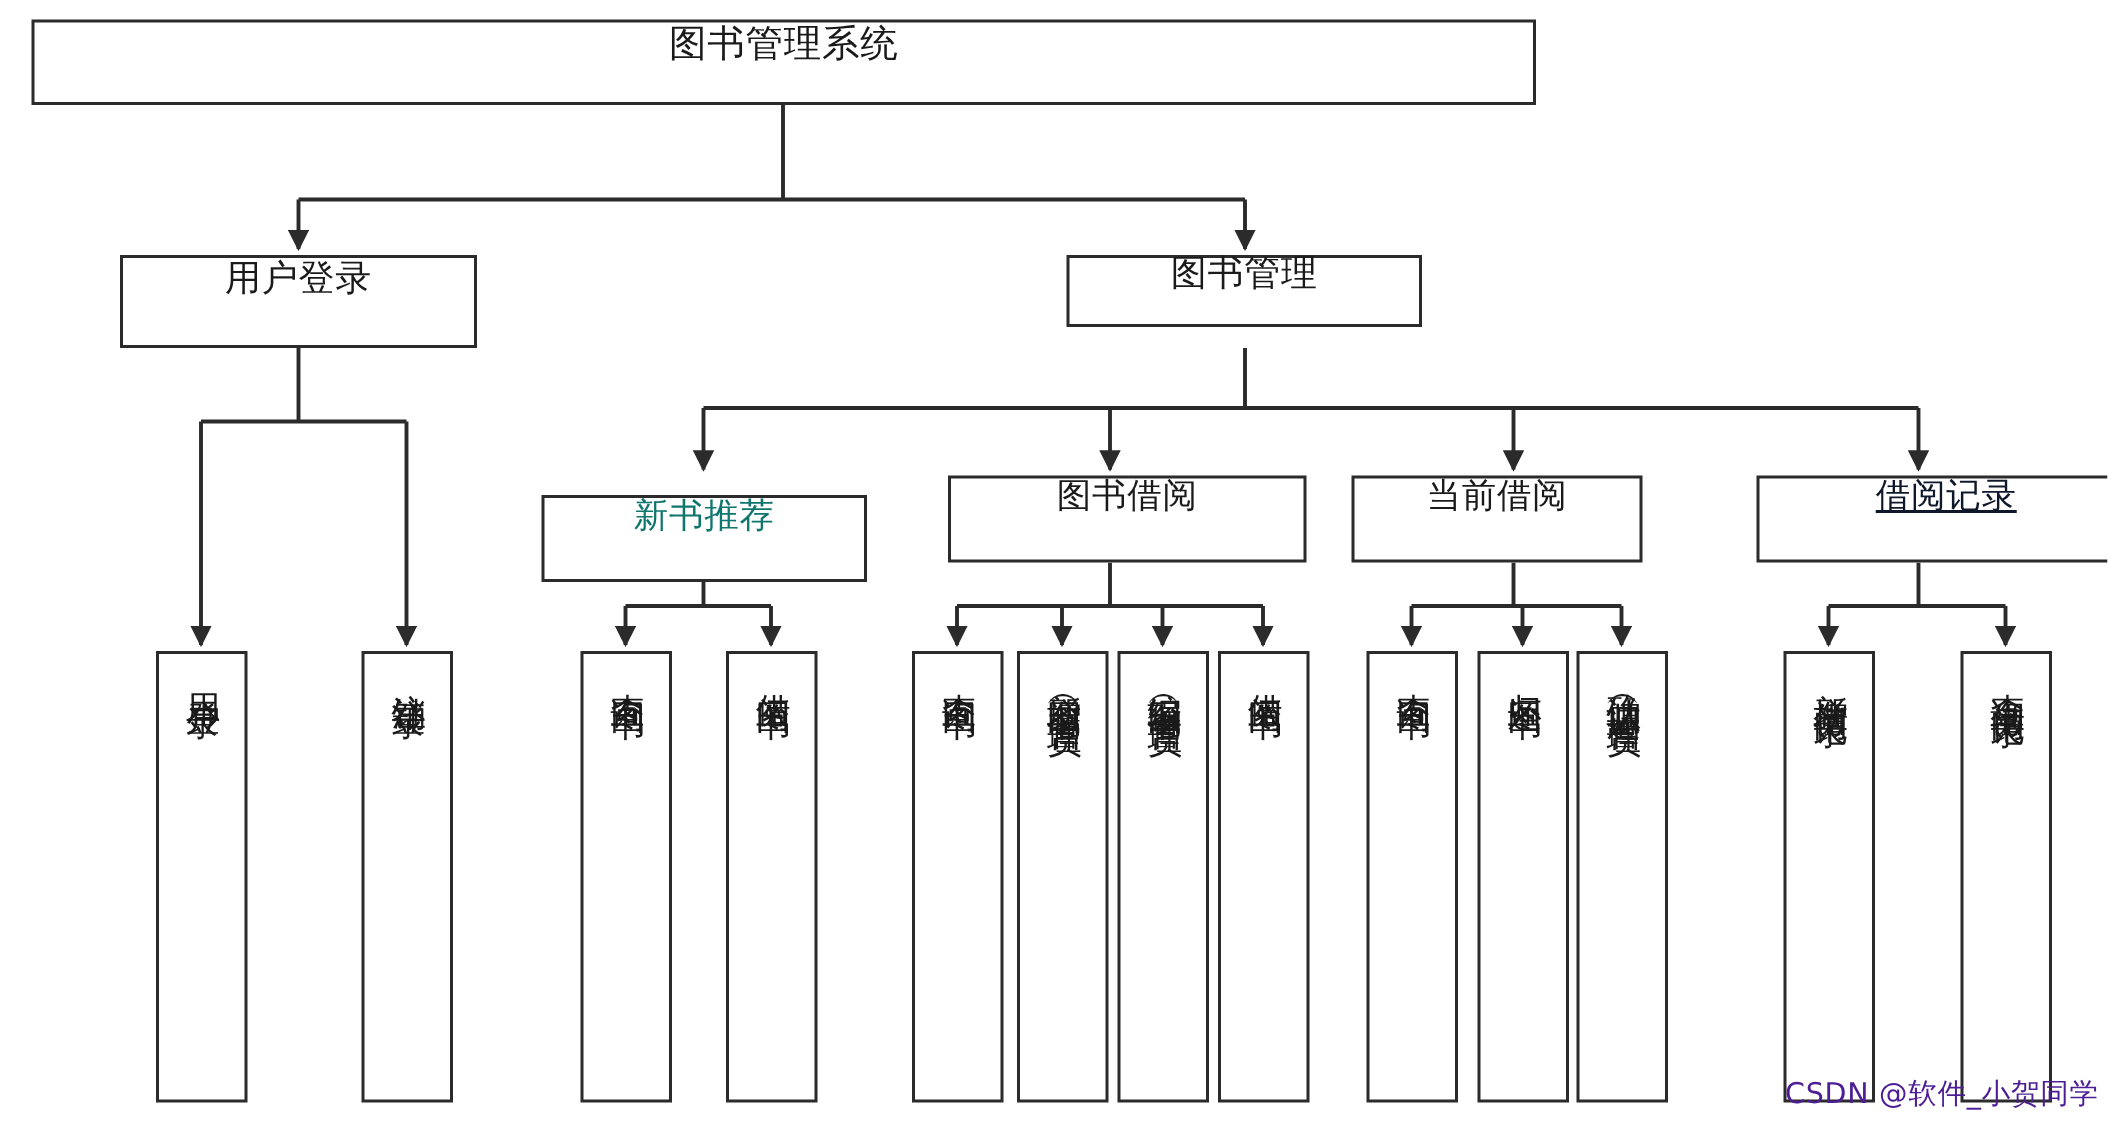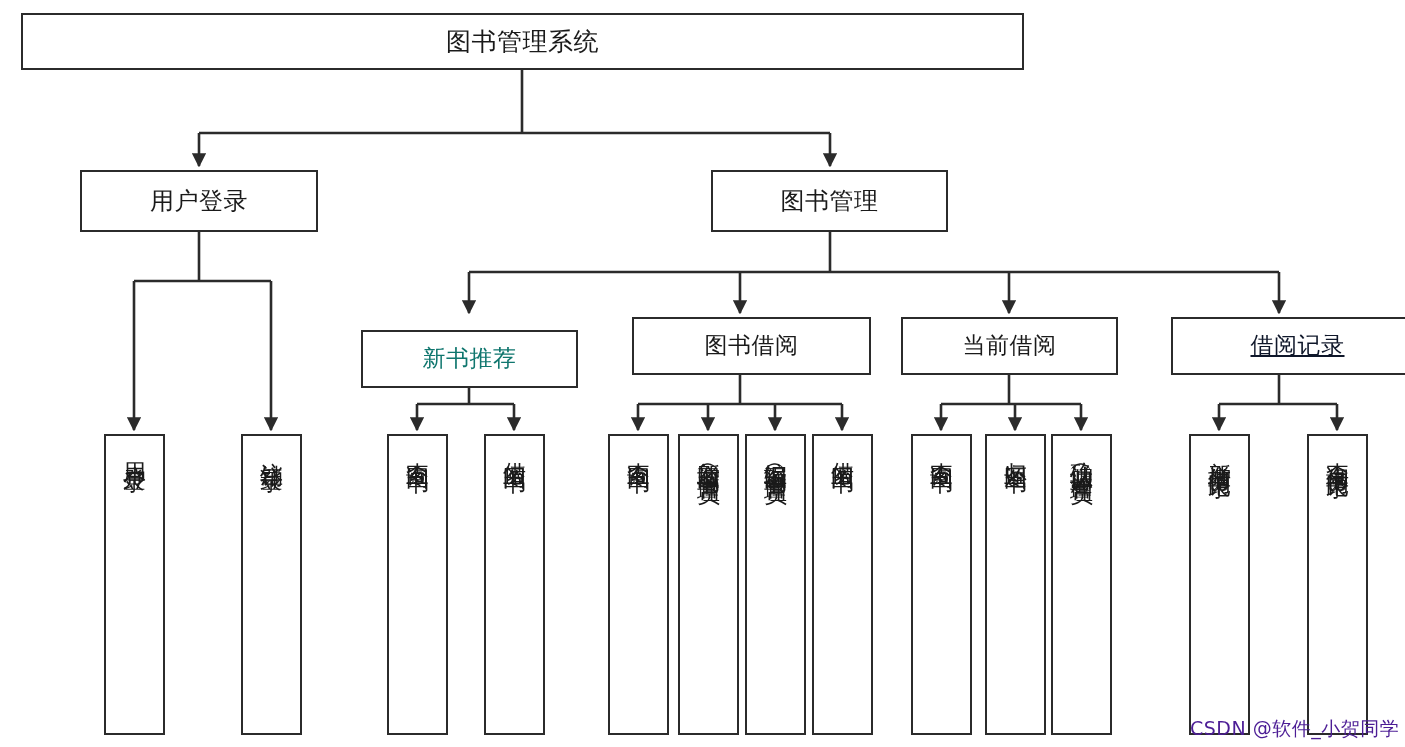--- a/index.html
+++ b/index.html
@@ -25,21 +25,20 @@
     width: 1405px;
     height: 747px;
     pointer-events: none;
   }
   .node {
     position: absolute;
     box-sizing: border-box;
     background: #ffffff;
     border: 2px solid #2b2b2b;
     display: flex;
-    align-items: center;
     justify-content: center;
     color: #1a1a1a;
     z-index: 2;
   }
   .node .lbl {
     display: block;
     line-height: 1.12;
     letter-spacing: 0.5px;
     text-align: center;
     white-space: nowrap;
@@ -125,31 +124,31 @@
     </g>
   </svg>
 
   <div class="node node-root" style="left: 21px; top: 13px; width: 1003px; height: 57px; border-color: rgb(43, 43, 43); color: rgb(26, 26, 26);">
     <span class="lbl">图书管理系统</span>
   </div>
 
   <div class="node node-l1" style="left: 80px; top: 170px; width: 238px; height: 62px; border-color: rgb(43, 43, 43); color: rgb(26, 26, 26);">
     <span class="lbl">用户登录</span>
   </div>
-  <div class="node node-l1" style="left: 711px; top: 170px; width: 237px; height: 62px; border-color: rgb(43, 43, 43); color: rgb(26, 26, 26);">
+  <div class="node node-l1" style="left: 711px; top: 170px; width: 237px; height: 48px; border-color: rgb(43, 43, 43); color: rgb(26, 26, 26); font-family: Liberation Mono, monospace;">
     <span class="lbl">图书管理</span>
   </div>
 
   <div class="node node-l2" style="left: 361px; top: 330px; width: 217px; height: 58px; border-color: rgb(43, 43, 43); color: #0f766e;">
     <span class="lbl">新书推荐</span>
   </div>
   <div class="node node-l2" style="left: 632px; top: 317px; width: 239px; height: 58px; border-color: rgb(43, 43, 43); color: rgb(26, 26, 26);">
     <span class="lbl">图书借阅</span>
   </div>
-  <div class="node node-l2" style="left: 901px; top: 317px; width: 217px; height: 58px; border-color: rgb(43, 43, 43); color: rgb(26, 26, 26);">
+  <div class="node node-l2" style="left: 901px; top: 317px; width: 194px; height: 58px; border-color: rgb(43, 43, 43); color: rgb(26, 26, 26);">
     <span class="lbl">当前借阅</span>
   </div>
   <div class="node node-l2" style="left: 1171px; top: 317px; width: 253px; height: 58px; border-color: rgb(43, 43, 43); color: #0f172a; text-decoration: underline;">
     <span class="lbl">借阅记录</span>
   </div>
 
   <div class="node node-leaf" style="left: 104px; top: 434px; width: 61px; height: 301px; border-color: rgb(43, 43, 43); color: rgb(26, 26, 26);">
     <span class="lbl">用户登录</span>
   </div>
   <div class="node node-leaf" style="left: 241px; top: 434px; width: 61px; height: 301px; border-color: rgb(43, 43, 43); color: rgb(26, 26, 26);">

